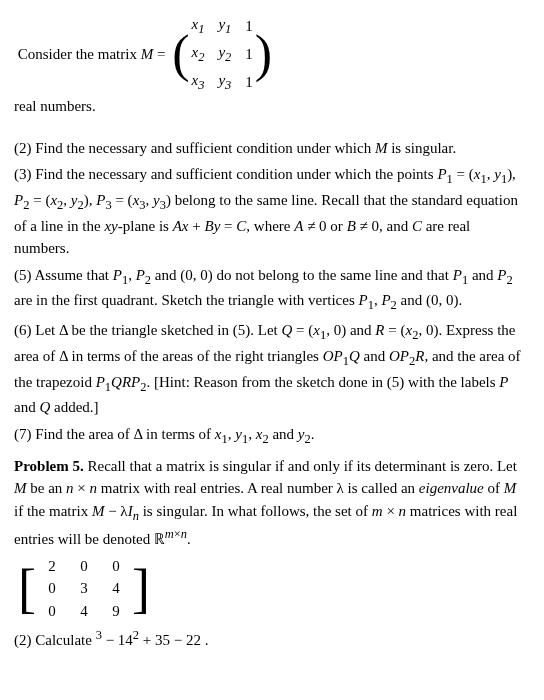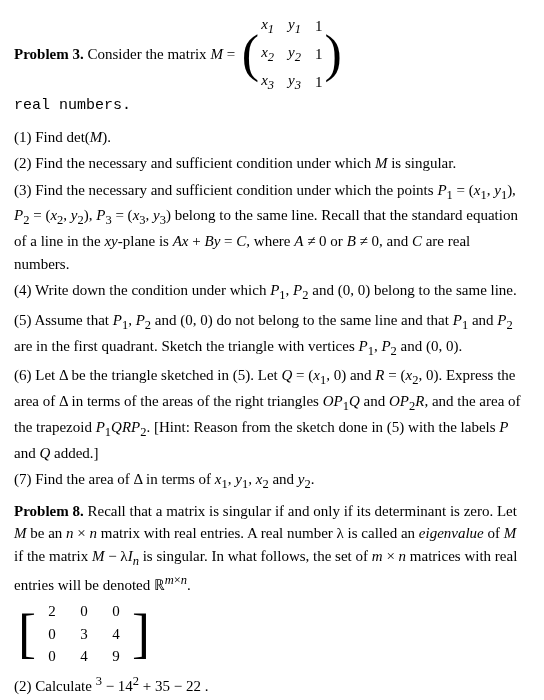--- a/index.html
+++ b/index.html
@@ -90,77 +90,71 @@
       font-weight: 300;
       margin-left: 2px;
     }
   </style>
 </head>
 <body>
 
 <div class="problem-block">
 
   <div class="p1-line">
-    <span class="bold">Problem 3.</span>&nbsp;
+    &nbsp;
     <span>Consider the matrix&nbsp;<span class="math">M</span> =&nbsp;</span>
     <div class="matrix-container">
       <span class="matrix-bracket-left">(</span>
       <div class="matrix-grid">
         <span class="cell"><i>x</i><sub>1</sub></span>
         <span class="cell"><i>y</i><sub>1</sub></span>
         <span class="cell num">1</span>
         <span class="cell"><i>x</i><sub>2</sub></span>
         <span class="cell"><i>y</i><sub>2</sub></span>
         <span class="cell num">1</span>
         <span class="cell"><i>x</i><sub>3</sub></span>
         <span class="cell"><i>y</i><sub>3</sub></span>
         <span class="cell num">1</span>
       </div>
       <span class="matrix-bracket-right">)</span>
     </div>
   </div>
-  <div style="margin-bottom:8px;font-family:Liberation Mono, monospace;">real numbers.</div>
+  <div style="margin-bottom:19px;">real numbers.</div>
 
-  <div class="part">
-    (1) Find det(<i>M</i>).
-  </div>
 
   <div class="part">
     (2) Find the necessary and sufficient condition under which <i>M</i> is singular.
   </div>
 
   <div class="part">
     (3) Find the necessary and sufficient condition under which the points <i>P</i><sub>1</sub> = (<i>x</i><sub>1</sub>, <i>y</i><sub>1</sub>), <i>P</i><sub>2</sub> =
     (<i>x</i><sub>2</sub>, <i>y</i><sub>2</sub>), <i>P</i><sub>3</sub> = (<i>x</i><sub>3</sub>, <i>y</i><sub>3</sub>) belong to the same line. Recall that the standard equation of a line in
     the <i>xy</i>-plane is <i>Ax</i> + <i>By</i> = <i>C</i>, where <i>A</i> ≠ 0 or <i>B</i> ≠ 0, and <i>C</i> are real numbers.
   </div>
 
-  <div class="part">
-    (4) Write down the condition under which <i>P</i><sub>1</sub>, <i>P</i><sub>2</sub> and (0, 0) belong to the same line.
-  </div>
 
   <div class="part">
     (5) Assume that <i>P</i><sub>1</sub>, <i>P</i><sub>2</sub> and (0, 0) do not belong to the same line and that <i>P</i><sub>1</sub> and <i>P</i><sub>2</sub> are in the
     first quadrant. Sketch the triangle with vertices <i>P</i><sub>1</sub>, <i>P</i><sub>2</sub> and (0, 0).
   </div>
 
   <div class="part">
     (6) Let Δ be the triangle sketched in (5). Let <i>Q</i> = (<i>x</i><sub>1</sub>, 0) and <i>R</i> = (<i>x</i><sub>2</sub>, 0). Express the area
     of Δ in terms of the areas of the right triangles <i>OP</i><sub>1</sub><i>Q</i> and <i>OP</i><sub>2</sub><i>R</i>, and the area of the trapezoid
     <i>P</i><sub>1</sub><i>QRP</i><sub>2</sub>. [Hint: Reason from the sketch done in (5) with the labels <i>P</i> and <i>Q</i> added.]
   </div>
 
   <div class="part" style="margin-bottom:4px;">
     (7) Find the area of Δ in terms of <i>x</i><sub>1</sub>, <i>y</i><sub>1</sub>, <i>x</i><sub>2</sub> and <i>y</i><sub>2</sub>.
   </div>
 </div>
 
 <div class="problem-block">
   <div class="part">
-    <span class="bold">Problem 8.</span>
+    <span class="bold">Problem 5.</span>
     Recall that a matrix is singular if and only if its determinant is zero. Let <i>M</i> be
     an <i>n</i> × <i>n</i> matrix with real entries. A real number λ is called an <i>eigenvalue</i> of <i>M</i> if the matrix
     <i>M</i> − λ<i>I</i><sub><i>n</i></sub> is singular. In what follows, the set of <i>m</i> × <i>n</i> matrices with real entries will be
     denoted ℝ<sup><i>m</i>×<i>n</i></sup>.
   </div>
 
   <div class="part" style="display:flex; align-items:center; flex-wrap:wrap;">
     <div class="matrix2-container">
       <span class="sq-bracket-l">[</span>
       <div class="matrix2-grid">

